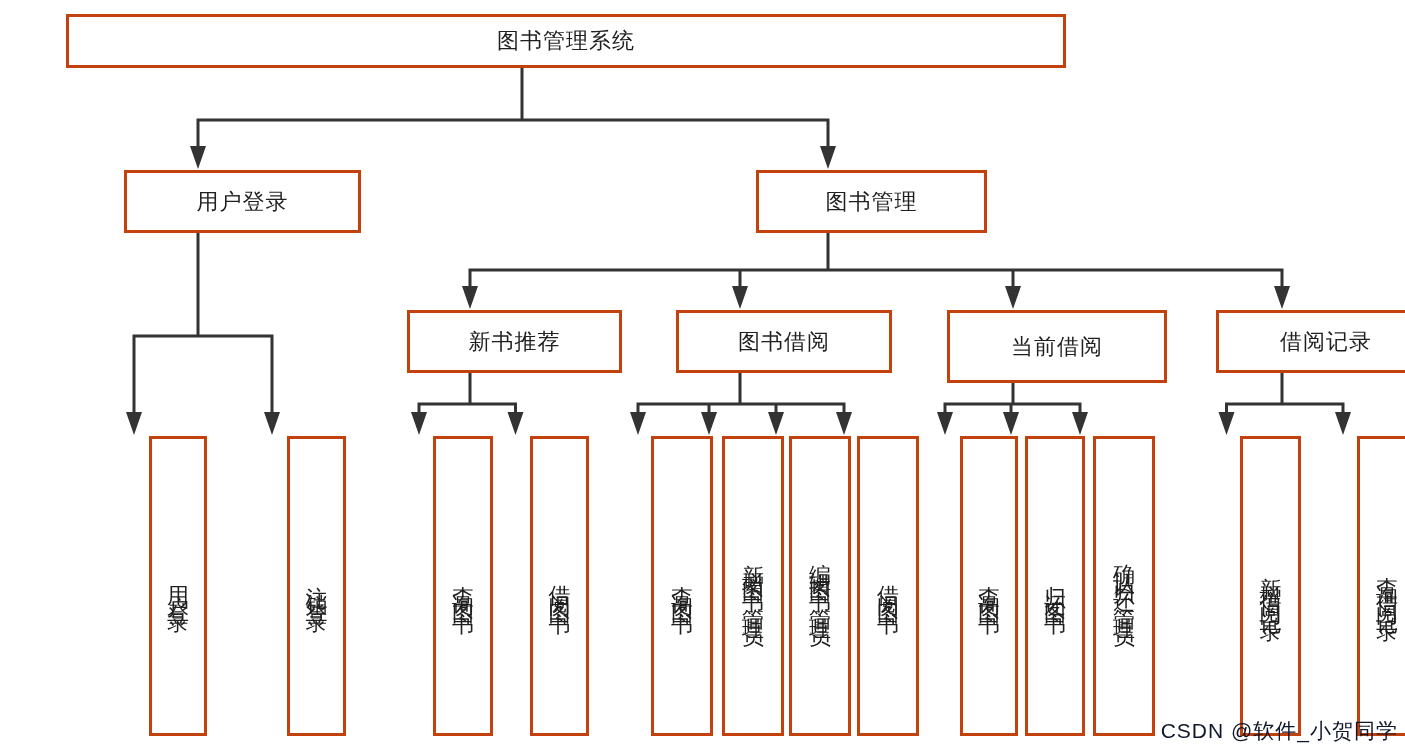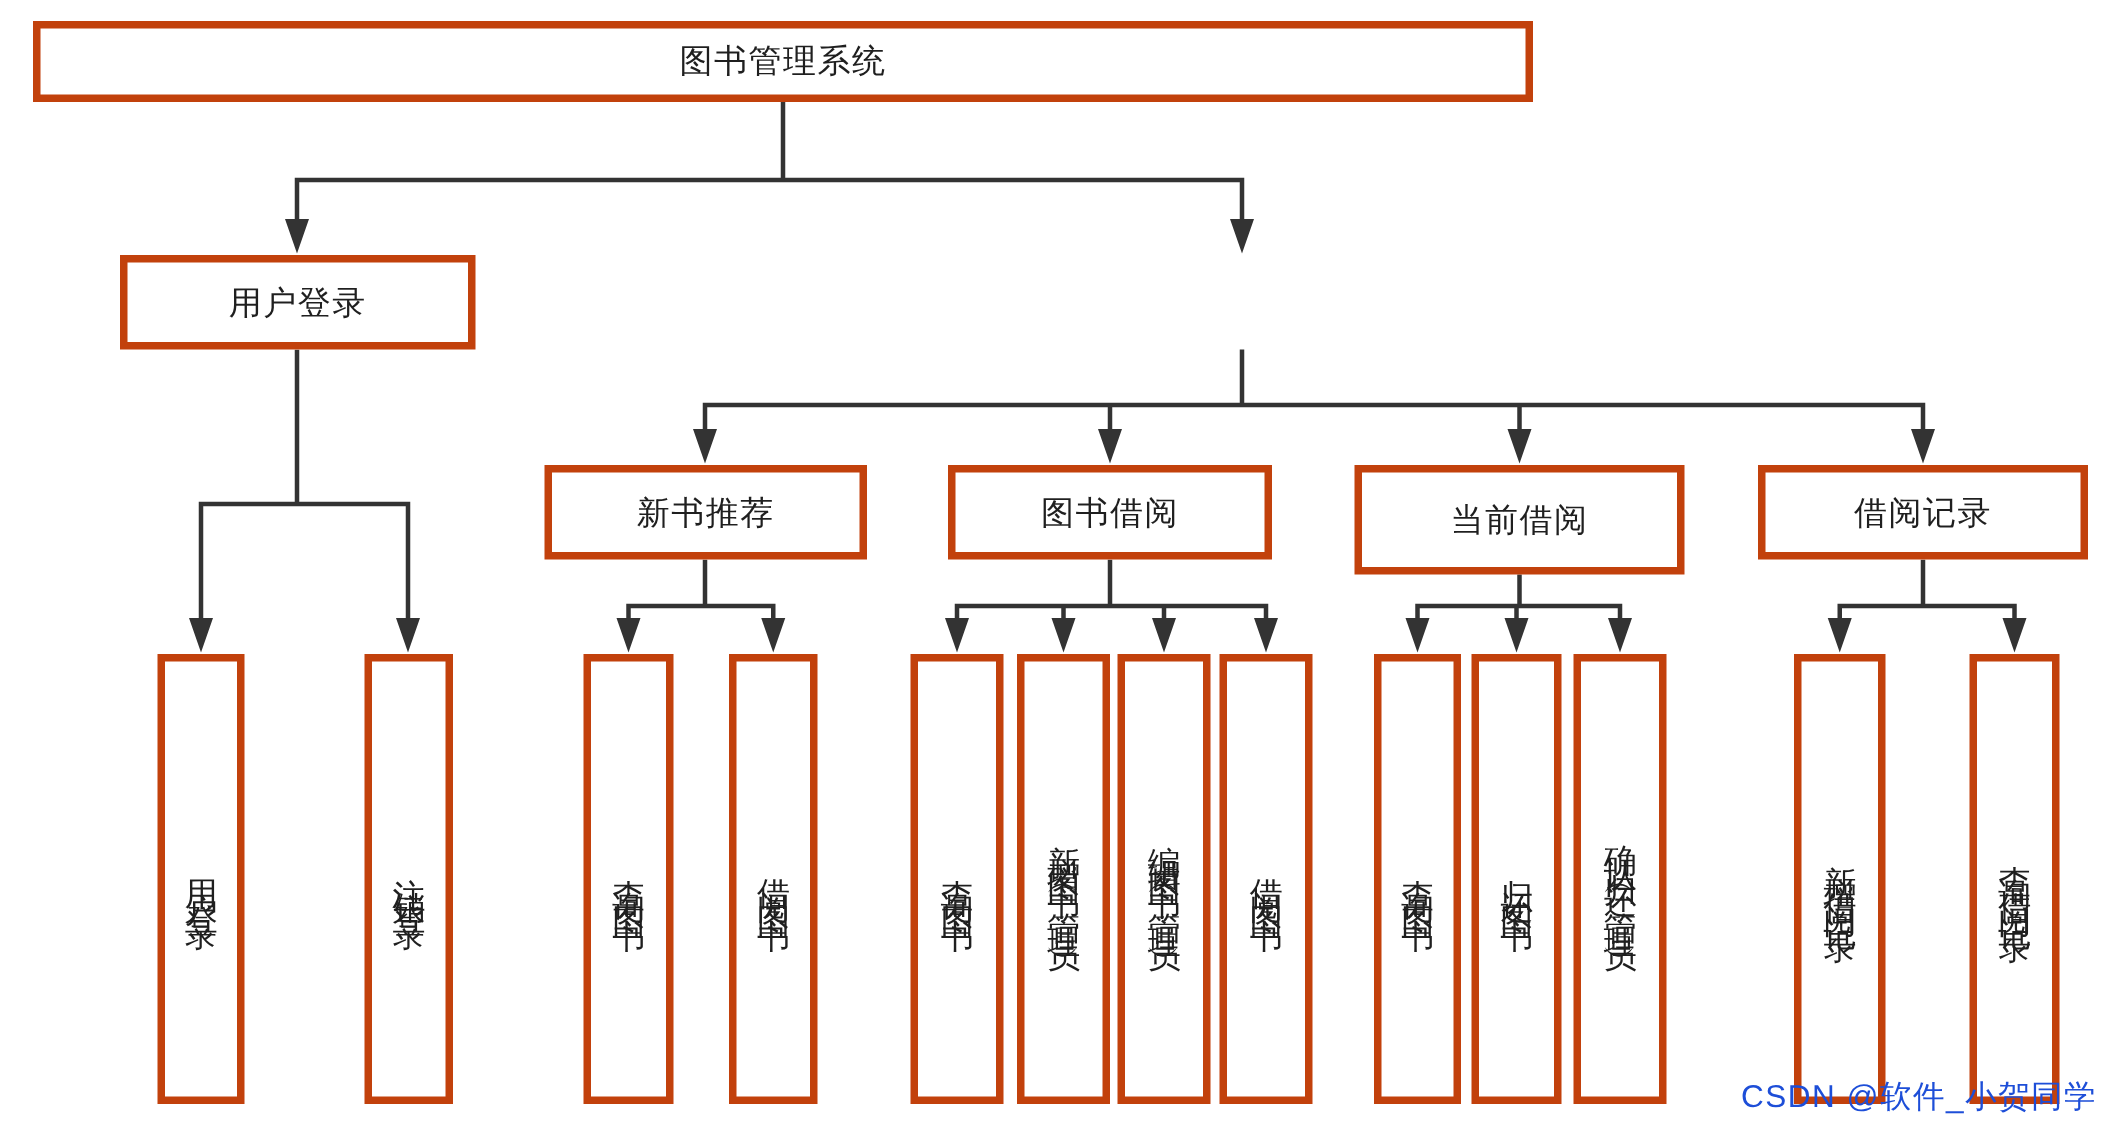--- a/index.html
+++ b/index.html
@@ -16,45 +16,46 @@
     font-family: "Liberation Sans", "DejaVu Sans", sans-serif;
   }
   #connectors {
     position: absolute;
     left: 0; top: 0;
     z-index: 1;
   }
   .box {
     position: absolute;
     background: #ffffff;
-    border: 5px solid #c2410c;
+    border: 3px solid #c2410c;
     box-sizing: border-box;
     display: flex;
     align-items: center;
     justify-content: center;
     font-size: 22px;
     color: #1f1f1f;
     z-index: 2;
     letter-spacing: 1px;
     white-space: nowrap;
+    margin-left: 44px;
   }
   .leaf .vtext {
     writing-mode: vertical-rl;
     text-orientation: mixed;
     letter-spacing: 9px;
     font-size: 22px;
     line-height: 1.1;
     white-space: nowrap;
   }
   #watermark {
     position: absolute;
     right: 7px;
     bottom: 2px;
     font-size: 21px;
-    color: #1d4ed8;
+    color: #0f172a;
     z-index: 3;
     letter-spacing: 1px;
     white-space: nowrap;
   }
 </style>
 </head>
 <body>
 
 <div id="stage">
 
@@ -95,20 +96,23 @@
       M1218.5 412 L1234.5 412 L1226.5 435 Z
       M1335 412 L1351 412 L1343 435 Z"></path>
   </svg>
 
   <div class="box" style="left:22px; top:14px; width:1000px; height:54px;">
     <span>图书管理系统</span>
   </div>
 
   <div class="box" style="left:80px; top:170px; width:237px; height:63px;">
     <span>用户登录</span>
+  </div>
+  <div class="box" style="left:712px; top:170px; width:231px; height:63px;">
+    <span>图书管理</span>
   </div>
 
   <div class="box" style="left:632px; top:310px; width:216px; height:63px;">
     <span>图书借阅</span>
   </div>
   <div class="box" style="left:363px; top:310px; width:215px; height:63px;">
     <span>新书推荐</span>
   </div>
   <div class="box" style="left:903px; top:310px; width:220px; height:73px;">
     <span>当前借阅</span>

